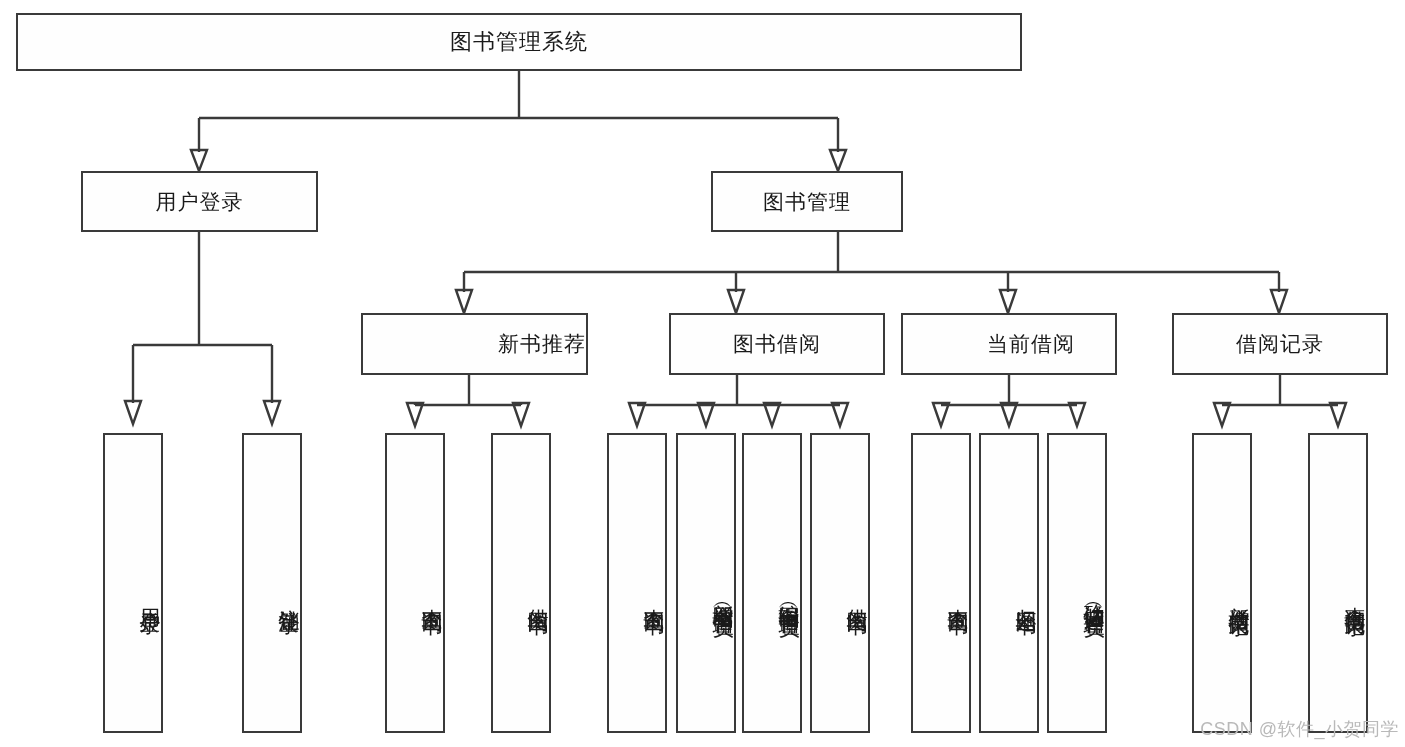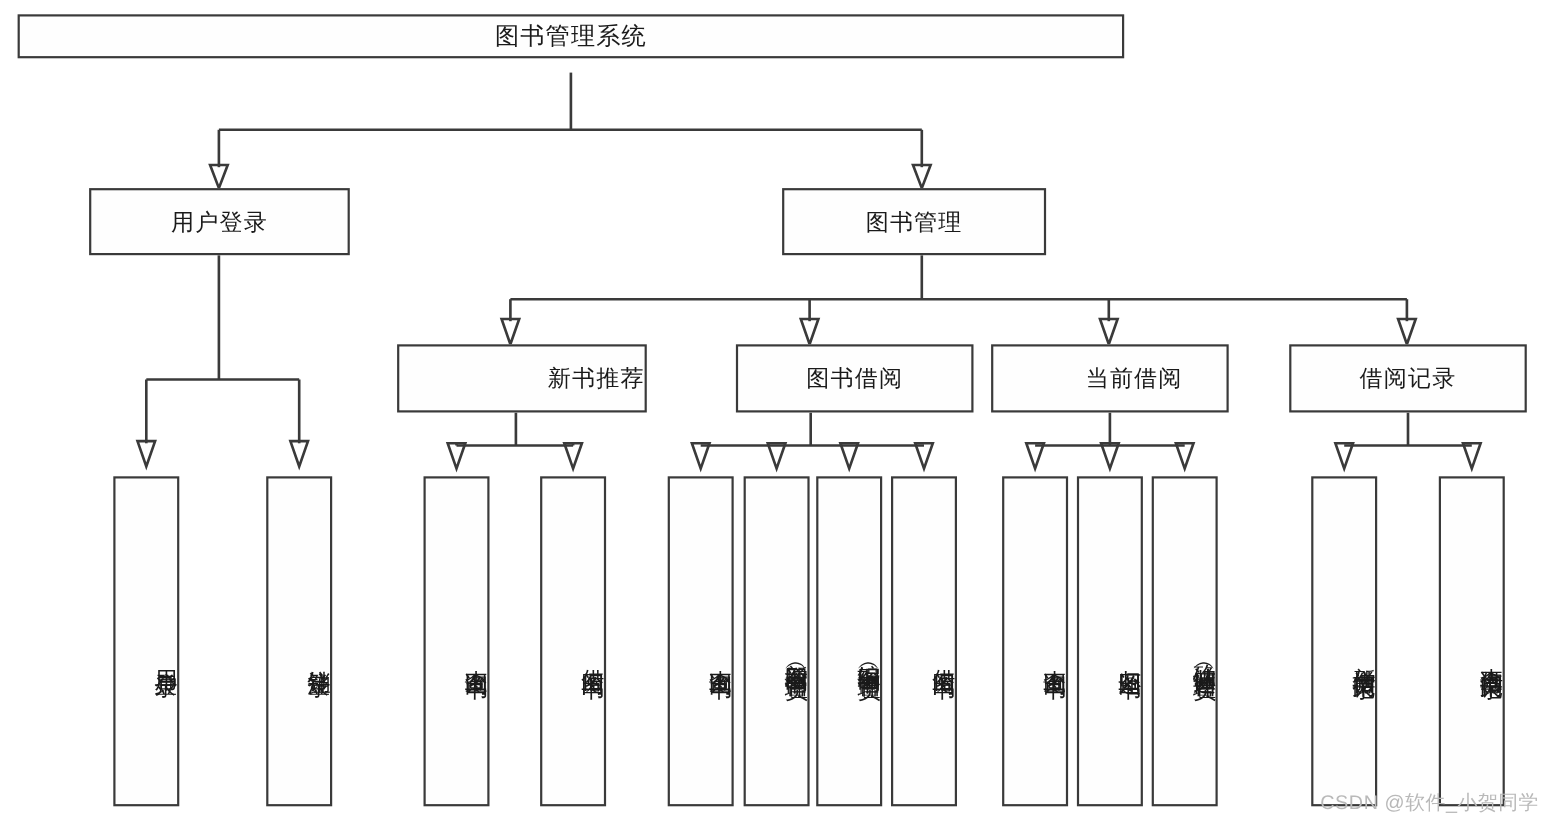--- a/index.html
+++ b/index.html
@@ -115,28 +115,28 @@
     <path d="M933 403 L941 426 L949 403 Z" fill="#2b2b2b" stroke="none"></path>
     <path d="M1001 403 L1009 426 L1017 403 Z" fill="#2b2b2b" stroke="none"></path>
     <path d="M1069 403 L1077 426 L1085 403 Z" fill="#2b2b2b" stroke="none"></path>
 
     <line x1="1280" y1="375" x2="1280" y2="405"></line>
     <line x1="1222" y1="405" x2="1338" y2="405"></line>
     <path d="M1214 403 L1222 426 L1230 403 Z" fill="#2b2b2b" stroke="none"></path>
     <path d="M1330 403 L1338 426 L1346 403 Z" fill="#2b2b2b" stroke="none"></path>
   </svg>
 
-  <div class="node h" id="root" style="left:16px;top:13px;width:1006px;height:40px;">
+  <div class="node h" id="root" style="left:16px;top:13px;width:1006px;height:58px;">
     <span>图书管理系统</span>
   </div>
 
   <div class="node h" style="left:81px;top:171px;width:237px;height:61px;">
     <span>用户登录</span>
   </div>
-  <div class="node h" style="left:711px;top:171px;width:240px;height:61px;">
+  <div class="node h" style="left:711px;top:171px;width:192px;height:61px;">
     <span>图书管理</span>
   </div>
 
   <div class="node h" style="left:361px;top:313px;width:227px;height:62px;justify-content:flex-end;">
     <span>新书推荐</span>
   </div>
   <div class="node h" style="left:629px;top:313px;width:216px;height:62px;margin-left:40px;">
     <span>图书借阅</span>
   </div>
   <div class="node h" style="left:901px;top:313px;width:216px;height:62px;padding-left:44px;">

